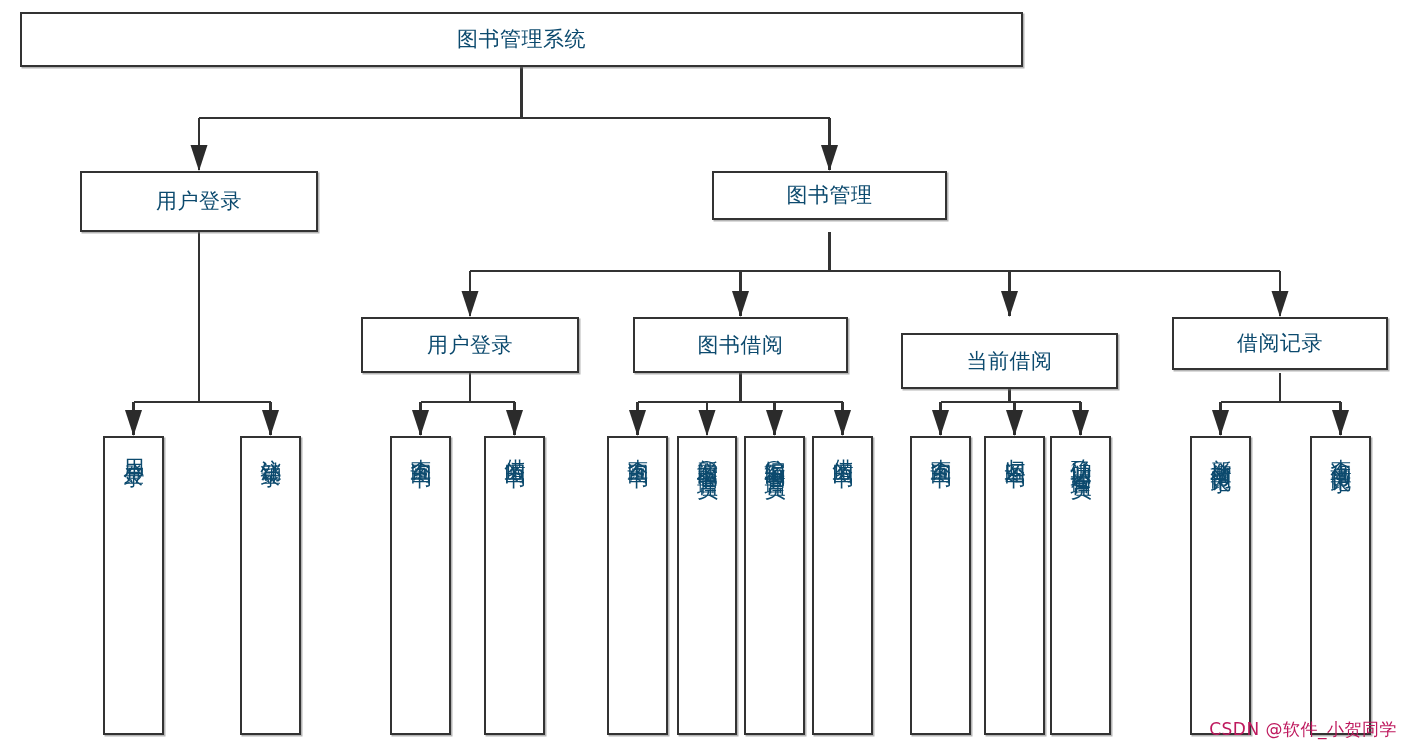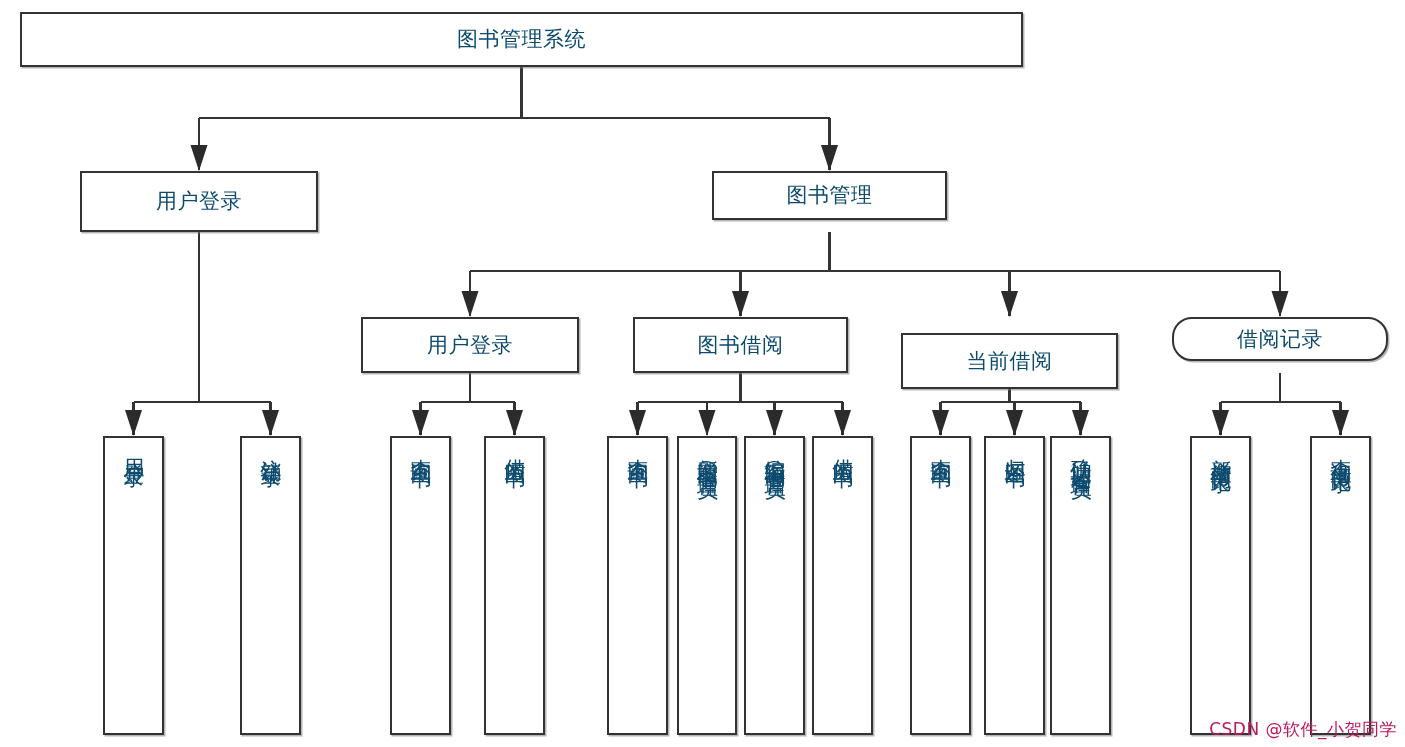--- a/index.html
+++ b/index.html
@@ -143,21 +143,21 @@
     </div>
     <div class="node horiz" style="left: 361px; top: 317px; width: 218px; height: 56px;">
       <span class="node-label">用户登录</span>
     </div>
     <div class="node horiz" style="left: 633px; top: 317px; width: 215px; height: 56px;">
       <span class="node-label">图书借阅</span>
     </div>
     <div class="node horiz" style="left: 901px; top: 333px; width: 217px; height: 56px;">
       <span class="node-label">当前借阅</span>
     </div>
-    <div class="node horiz" style="left: 1172px; top: 317px; width: 216px; height: 44px; border-radius: 20px;">
+    <div class="node horiz" style="left: 1172px; top: 317px; width: 216px; height: 53px;">
       <span class="node-label">借阅记录</span>
     </div>
     <div class="node vert" style="left: 103px; top: 436px; width: 61px; height: 299px;">
       <span class="node-label">用户登录</span>
     </div>
     <div class="node vert" style="left: 240px; top: 436px; width: 61px; height: 299px;">
       <span class="node-label">注销登录</span>
     </div>
     <div class="node vert" style="left: 390px; top: 436px; width: 61px; height: 299px;">
       <span class="node-label">查询图书</span>

